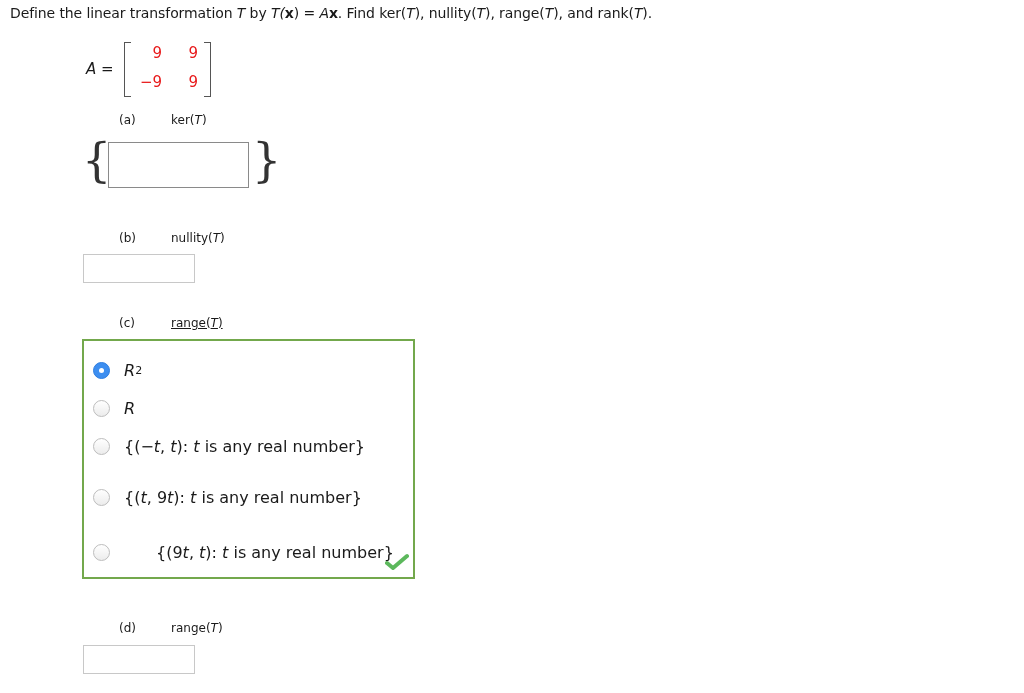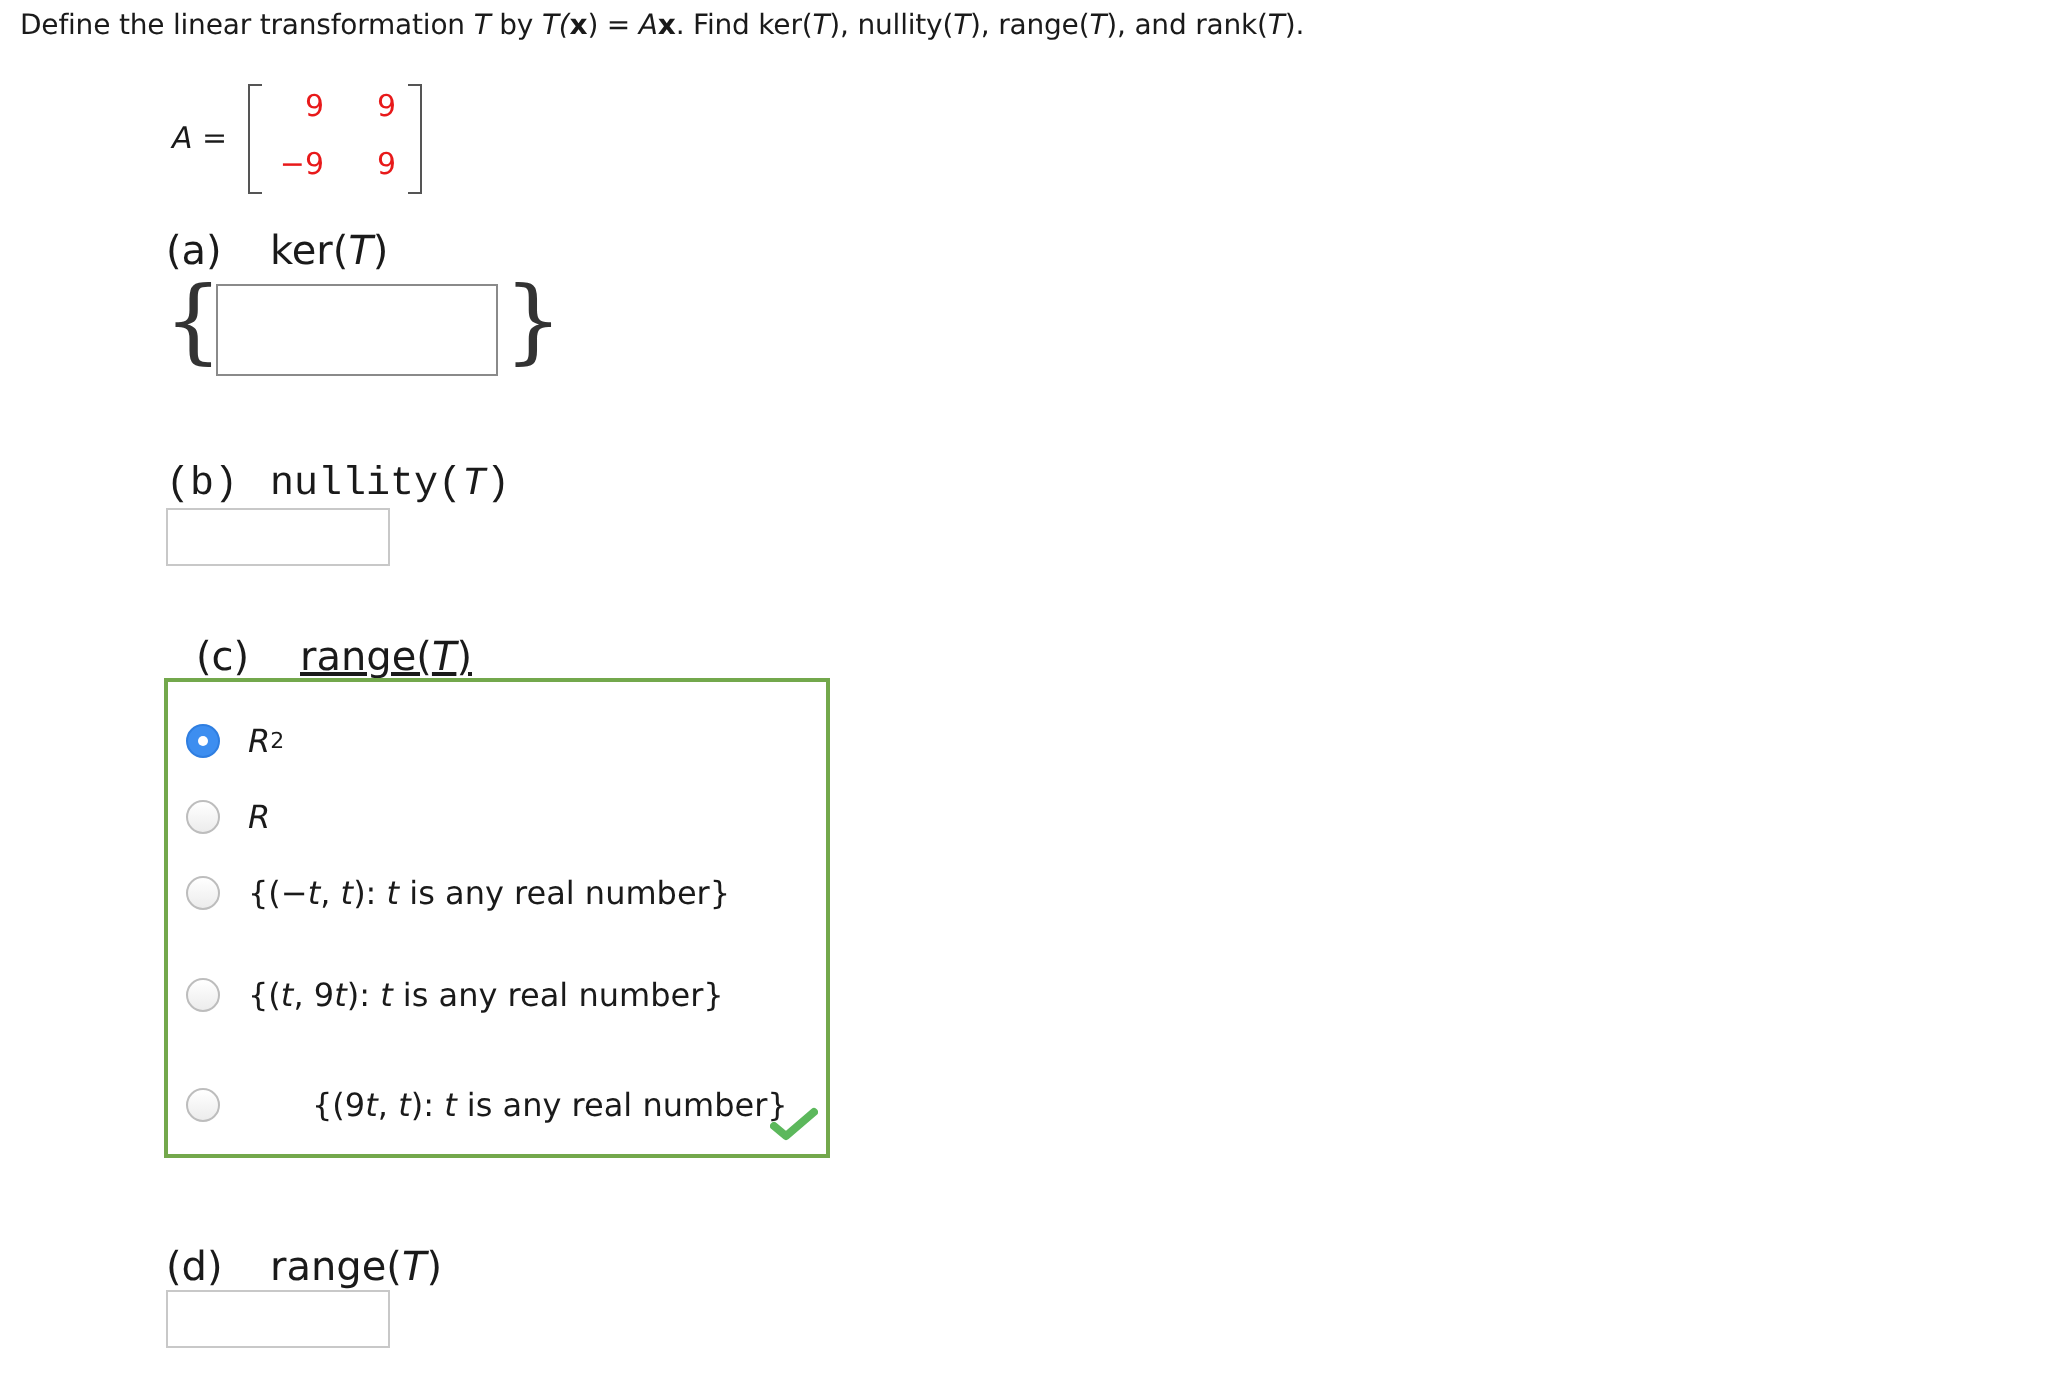--- a/index.html
+++ b/index.html
@@ -7,21 +7,21 @@
          font-family:"DejaVu Sans", sans-serif; color:#1a1a1a; }
   .abs { position:absolute; }
   .q { left:10px; top:5px; font-size:14px; white-space:nowrap; letter-spacing:-0.1px; }
   .q i { font-style:italic; }
   .q b { font-weight:bold; }
   .mlabel { left:86px; top:60px; font-size:15px; }
   .bracket { border:1.5px solid #555; width:6px; height:53px; }
   .bl { left:124px; top:42px; border-right:none; }
   .br { left:204px; top:42px; border-left:none; }
   .cell { font-size:15px; color:#e8191a; text-align:right; width:26px; }
-  .part { font-size:20px; white-space:nowrap; }
+  .part { font-size:12px; white-space:nowrap;margin-left:36px; }
   .part .lbl { display:inline-block; width:52px; }
   .part i { font-style:italic; }
   .brace { font-size:46px; font-weight:100; color:#333; font-family:"DejaVu Serif", serif; line-height:1; }
   .inp { border:1px solid #c8c8c8; background:#fff; box-sizing:border-box; }
   .kerinp { border:1.5px solid #8a8a8a; }
   .mcbox { left:82px; top:339px; width:333px; height:240px; border:2px solid #73a84c; box-sizing:border-box; }
   .opt { left:93px; font-size:16px; white-space:nowrap; display:flex; align-items:center; }
   .opt i { font-style:italic; }
   .radio { width:17px; height:17px; border-radius:50%; border:1px solid #bdbdbd;
            background:linear-gradient(#ffffff,#ececec); box-sizing:border-box; margin-right:14px; flex:none; }
@@ -41,24 +41,24 @@
 <div class="abs cell" style="left:136px;top:44px;">9</div>
 <div class="abs cell" style="left:172px;top:44px;">9</div>
 <div class="abs cell" style="left:136px;top:73px;">−9</div>
 <div class="abs cell" style="left:172px;top:73px;">9</div>
 
 <div class="abs part" style="left:83px;top:113px;"><span class="lbl">(a)</span><span>ker(</span><i>T</i><span>)</span></div>
 <div class="abs brace" style="left:82px;top:137px;">{</div>
 <input class="abs inp kerinp" style="left: 108px; top: 142px; width: 141px; height: 46px;" value="">
 <div class="abs brace" style="left:252px;top:137px;">}</div>
 
-<div class="abs part" style="left:83px;top:231px;font-family:Liberation Mono, monospace;"><span class="lbl">(b)</span><span>nullity(</span><i>T</i><span>)</span></div>
+<div class="abs part" style="left:83px;top:231px;"><span class="lbl">(b)</span><span>nullity(</span><i>T</i><span>)</span></div>
 <input class="abs inp" style="left: 83px; top: 254px; width: 112px; height: 29px;" value="">
 
-<div class="abs part" style="left:98px;top:316px;text-decoration:underline;"><span class="lbl">(c)</span><span>range(</span><i>T</i><span>)</span></div>
+<div class="abs part" style="left:83px;top:316px;text-decoration:underline;"><span class="lbl">(c)</span><span>range(</span><i>T</i><span>)</span></div>
 <div class="abs mcbox"></div>
 
 <div class="abs opt" style="top:361px;">
   <span class="radio sel"></span>
   <i>R</i>
     <sup>2</sup>
 </div>
 <div class="abs opt" style="top:399px;">
   <span class="radio"></span>
   <i>R</i>

